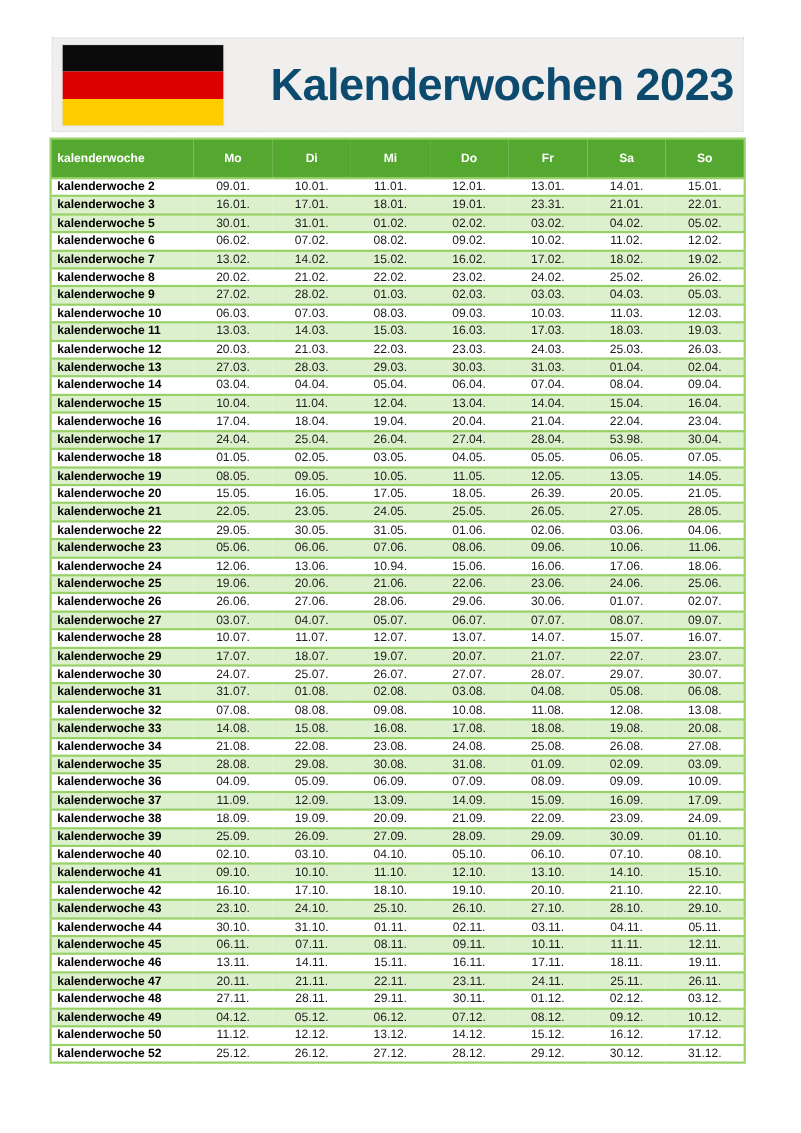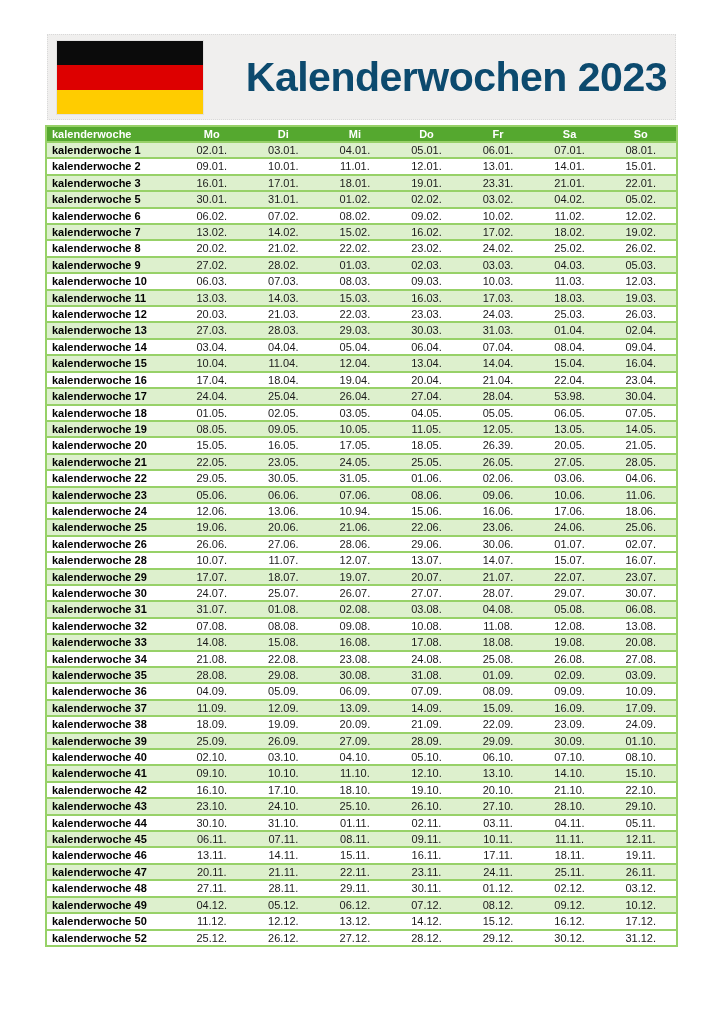--- a/index.html
+++ b/index.html
@@ -64,21 +64,21 @@
   }
   table.kw col.week-col { width: 130px; }
   table.kw tr { border-top: 2px solid #97d168; border-bottom: 2px solid #97d168; }
   table.kw th {
     background: #55a82f;
     color: #ffffff;
     font-size: 11px;
     font-weight: bold;
     height: 12px;
     line-height: 12px;
-    padding: 1px 3px;
+    padding: 11px 3px;
     text-align: center;
     white-space: nowrap;
   }
   table.kw th.week-head { text-align: left; padding-left: 5px; }
   table.kw td {
     font-size: 11px;
     color: #1b1b1b;
     height: 14.4px;
     line-height: 14.4px;
     padding: 0 3px;
@@ -125,30 +125,20 @@
         <th>Mo</th>
         <th>Di</th>
         <th>Mi</th>
         <th>Do</th>
         <th>Fr</th>
         <th>Sa</th>
         <th>So</th>
       </tr>
     </thead>
     <tbody>
-        <tr class="stripe">
-    <td class="week-label">kalenderwoche 1</td>
-    <td>02.01.</td>
-    <td>03.01.</td>
-    <td>04.01.</td>
-    <td>05.01.</td>
-    <td>06.01.</td>
-    <td>07.01.</td>
-    <td>08.01.</td>
-  </tr>
         <tr>
     <td class="week-label">kalenderwoche 2</td>
     <td>09.01.</td>
     <td>10.01.</td>
     <td>11.01.</td>
     <td>12.01.</td>
     <td>13.01.</td>
     <td>14.01.</td>
     <td>15.01.</td>
   </tr>
@@ -375,20 +365,30 @@
         <tr>
     <td class="week-label">kalenderwoche 26</td>
     <td>26.06.</td>
     <td>27.06.</td>
     <td>28.06.</td>
     <td>29.06.</td>
     <td>30.06.</td>
     <td>01.07.</td>
     <td>02.07.</td>
   </tr>
+        <tr class="stripe">
+    <td class="week-label">kalenderwoche 27</td>
+    <td>03.07.</td>
+    <td>04.07.</td>
+    <td>05.07.</td>
+    <td>06.07.</td>
+    <td>07.07.</td>
+    <td>08.07.</td>
+    <td>09.07.</td>
+  </tr>
         <tr>
     <td class="week-label">kalenderwoche 28</td>
     <td>10.07.</td>
     <td>11.07.</td>
     <td>12.07.</td>
     <td>13.07.</td>
     <td>14.07.</td>
     <td>15.07.</td>
     <td>16.07.</td>
   </tr>

